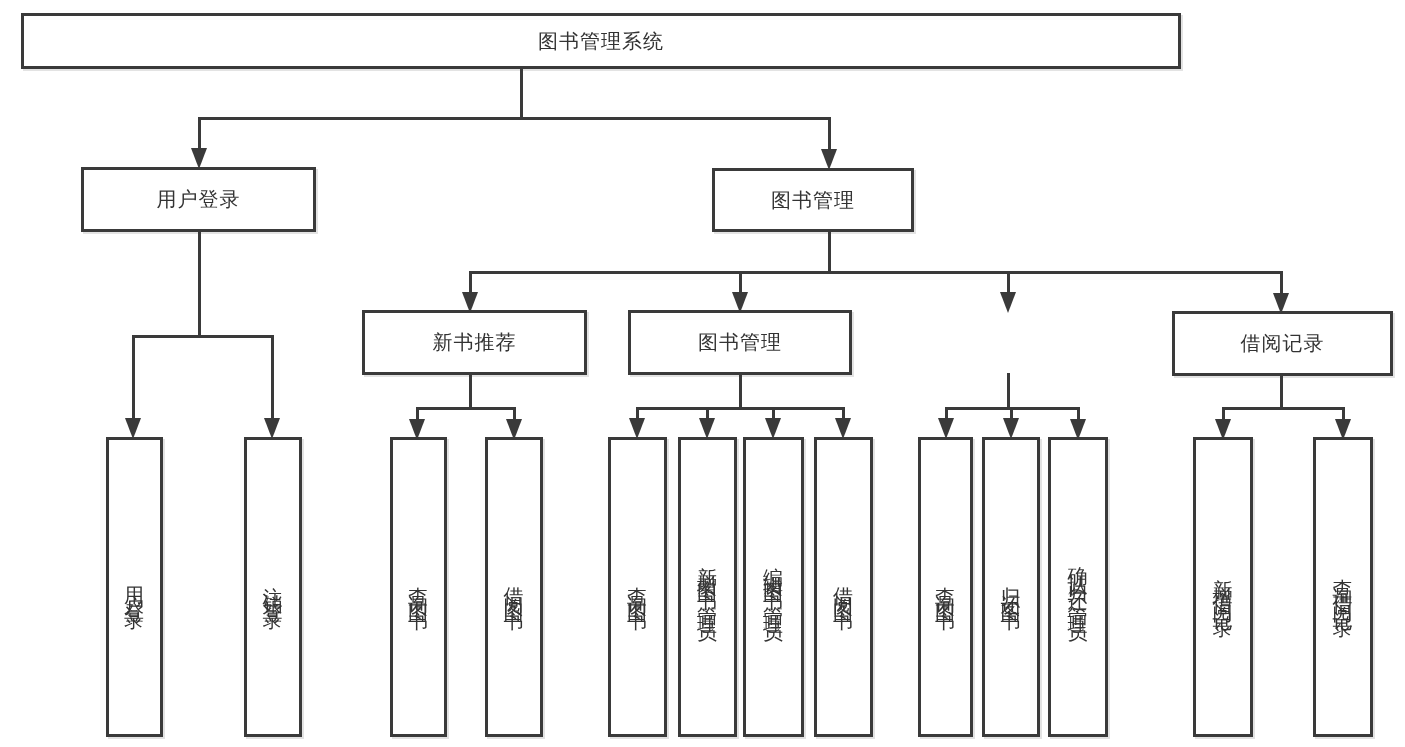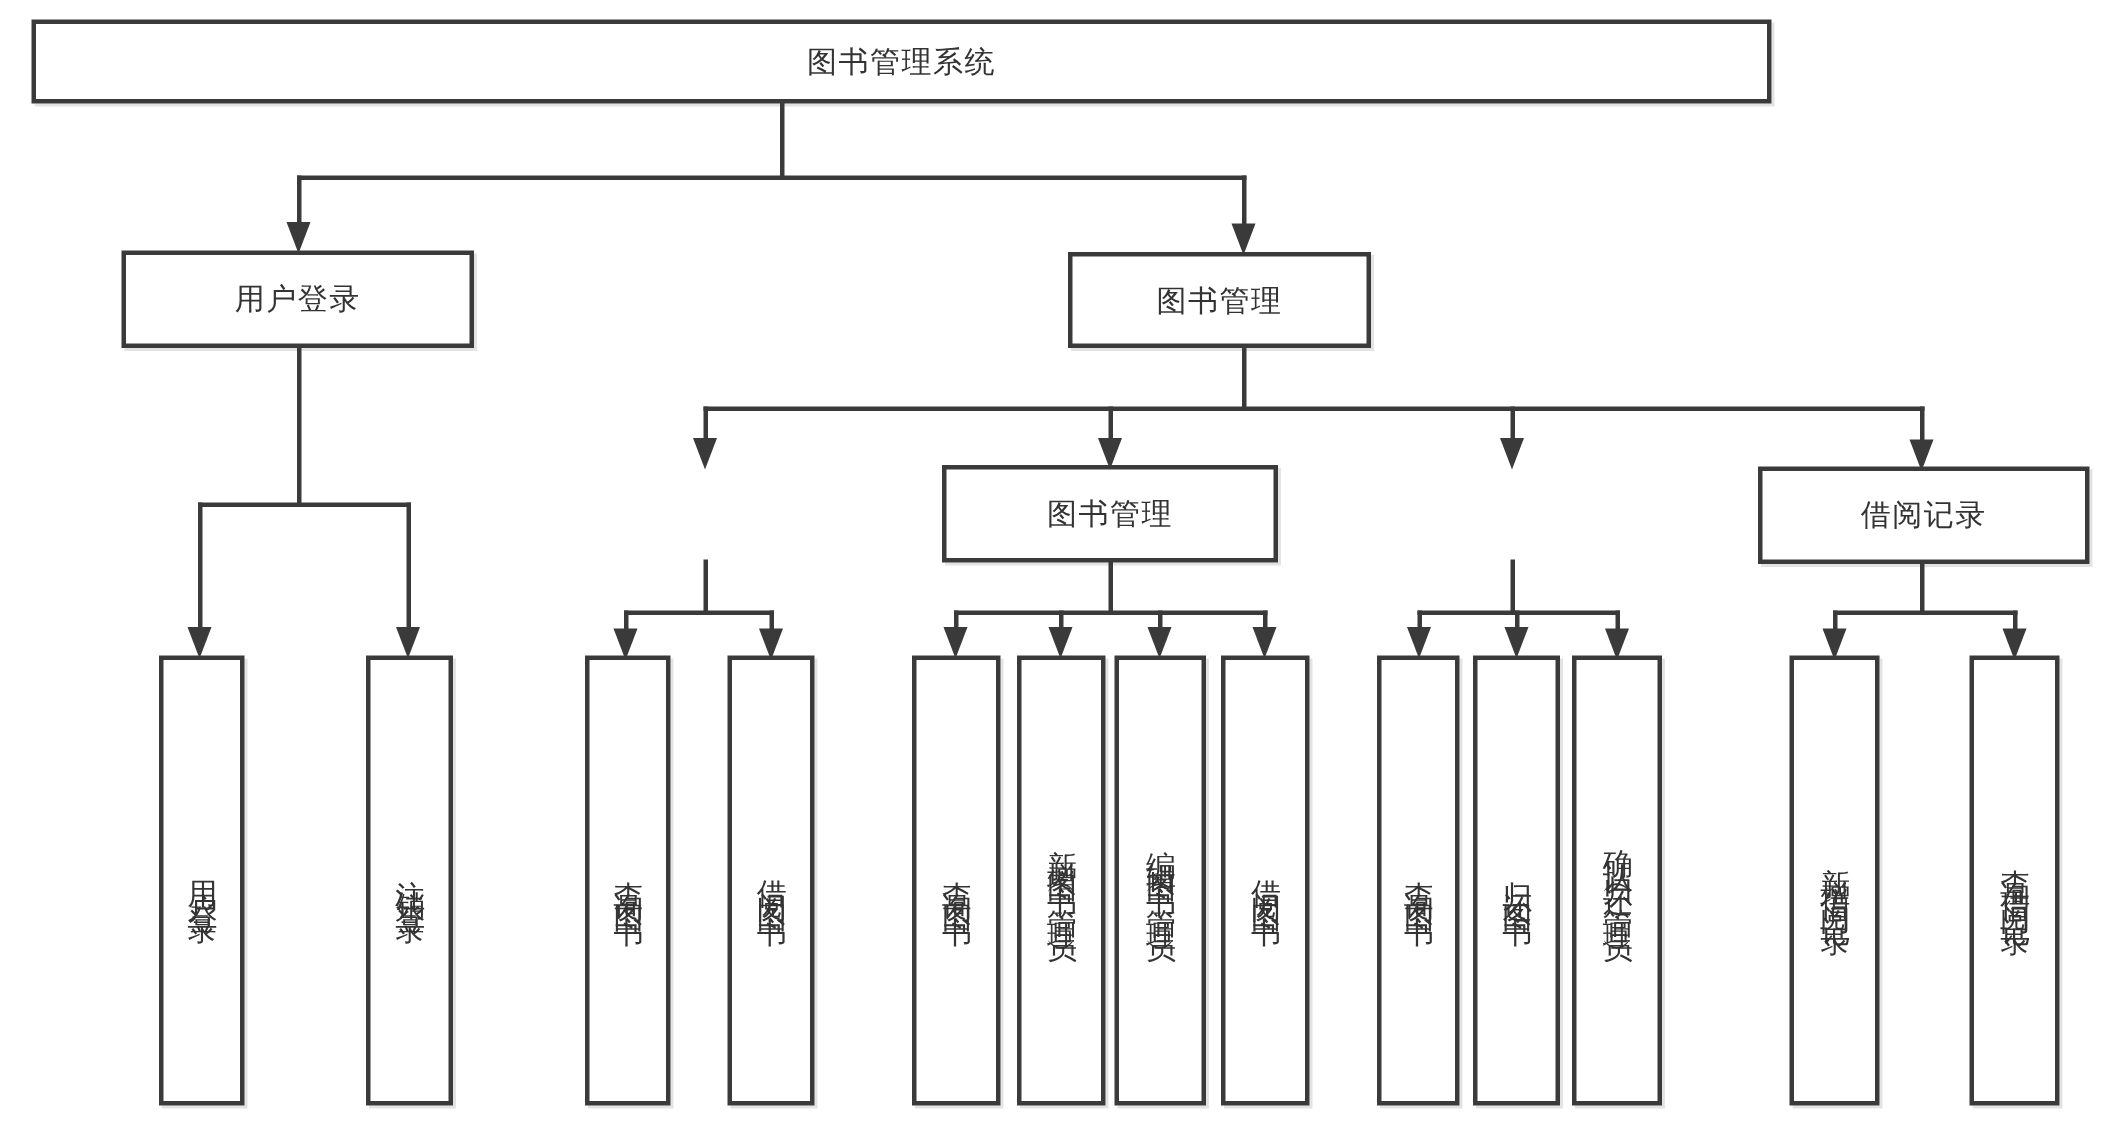--- a/index.html
+++ b/index.html
@@ -64,20 +64,23 @@
     <span>图书管理系统</span>
   </div>
 
   <div class="hbox" style="left:81px;top:167px;width:235px;height:65px">
     <span>用户登录</span>
   </div>
   <div class="hbox" style="left:712px;top:168px;width:202px;height:64px">
     <span>图书管理</span>
   </div>
 
+  <div class="hbox" style="left:362px;top:310px;width:225px;height:65px">
+    <span>新书推荐</span>
+  </div>
   <div class="hbox" style="left:628px;top:310px;width:224px;height:65px">
     <span>图书管理</span>
   </div>
   <div class="hbox" style="left:1172px;top:311px;width:221px;height:65px">
     <span>借阅记录</span>
   </div>
 
   <div class="vbox" style="left:106px;width:57px">
     <span>用户登录</span>
   </div>

